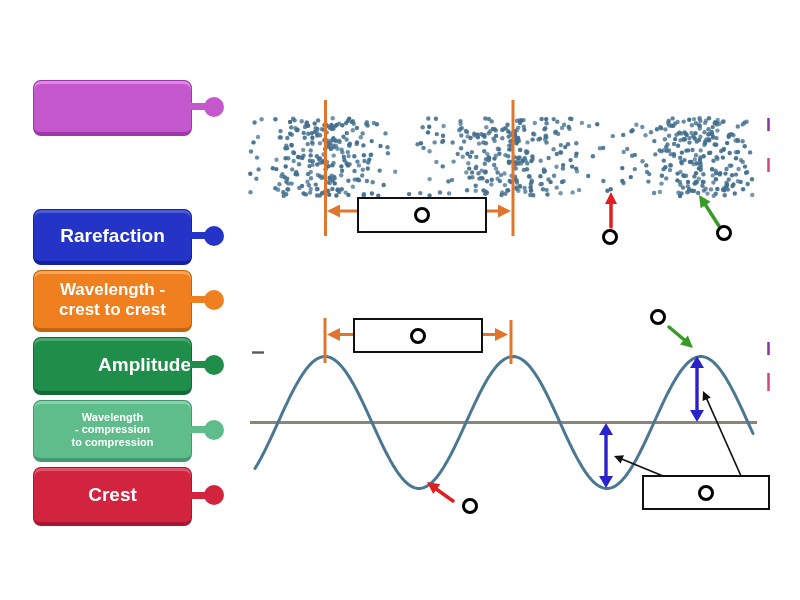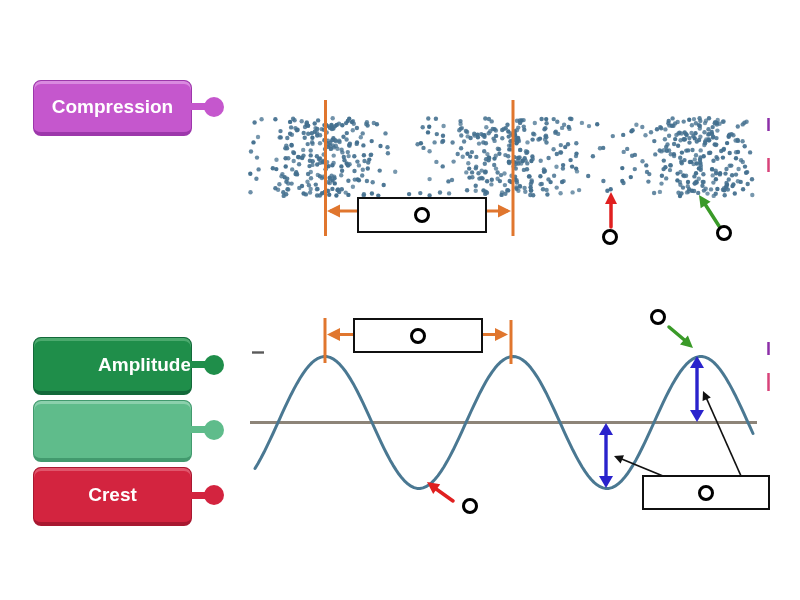--- a/index.html
+++ b/index.html
@@ -23,30 +23,43 @@
             display:flex;align-items:center;justify-content:center;box-sizing:border-box;}
   .ring{width:10px;height:10px;border:3.5px solid #000;border-radius:50%;background:#fff;}
   .spot{position:absolute;z-index:5;}
 </style>
 </head>
 <body>
 
 <div class="canvas">
 
   <div class="chip" style="top: 80px; height: 51px; font-size: 19px; --bg: #c557cd; --dark: #9d37ab; --light: #da8ae0;">
-    <span class="txt">Compression</span>
+    <span class="stub"></span>
+    <span class="knob"></span>
+  </div>
+  <div class="chip" style="top: 209px; height: 51px; font-size: 19px; --bg: #2334c6; --dark: #16219b; --light: #4d5bd8;">
+    <span class="txt">Rarefaction</span>
+    <span class="stub"></span>
+    <span class="knob"></span>
+  </div>
+  <div class="chip" style="top: 270px; height: 57px; font-size: 17px; --bg: #f0801f; --dark: #c4640e; --light: #f6a55a;">
+    <span class="txt">Wavelength -
+crest to crest</span>
     <span class="stub"></span>
     <span class="knob"></span>
   </div>
   <div class="chip" style="top: 337px; height: 53px; font-size: 19px; justify-content: flex-end; --bg: #1f8e4a; --dark: #13693a; --light: #4caa6e;">
     <span class="txt">Amplitude</span>
     <span class="stub"></span>
     <span class="knob"></span>
   </div>
   <div class="chip" style="top: 400px; height: 57px; font-size: 11px; --bg: #5fbc8b; --dark: #429a6e; --light: #8bd0ac;">
+    <span class="txt">Wavelength
+- compression
+to compression</span>
     <span class="stub"></span>
     <span class="knob"></span>
   </div>
   <div class="chip" style="top: 467px; height: 54px; font-size: 19px; --bg: #d3243f; --dark: #a81830; --light: #e0566c;">
     <span class="txt">Crest</span>
     <span class="stub"></span>
     <span class="knob"></span>
   </div>
 
   <svg id="diag" width="800" height="600" viewBox="0 0 800 600">

